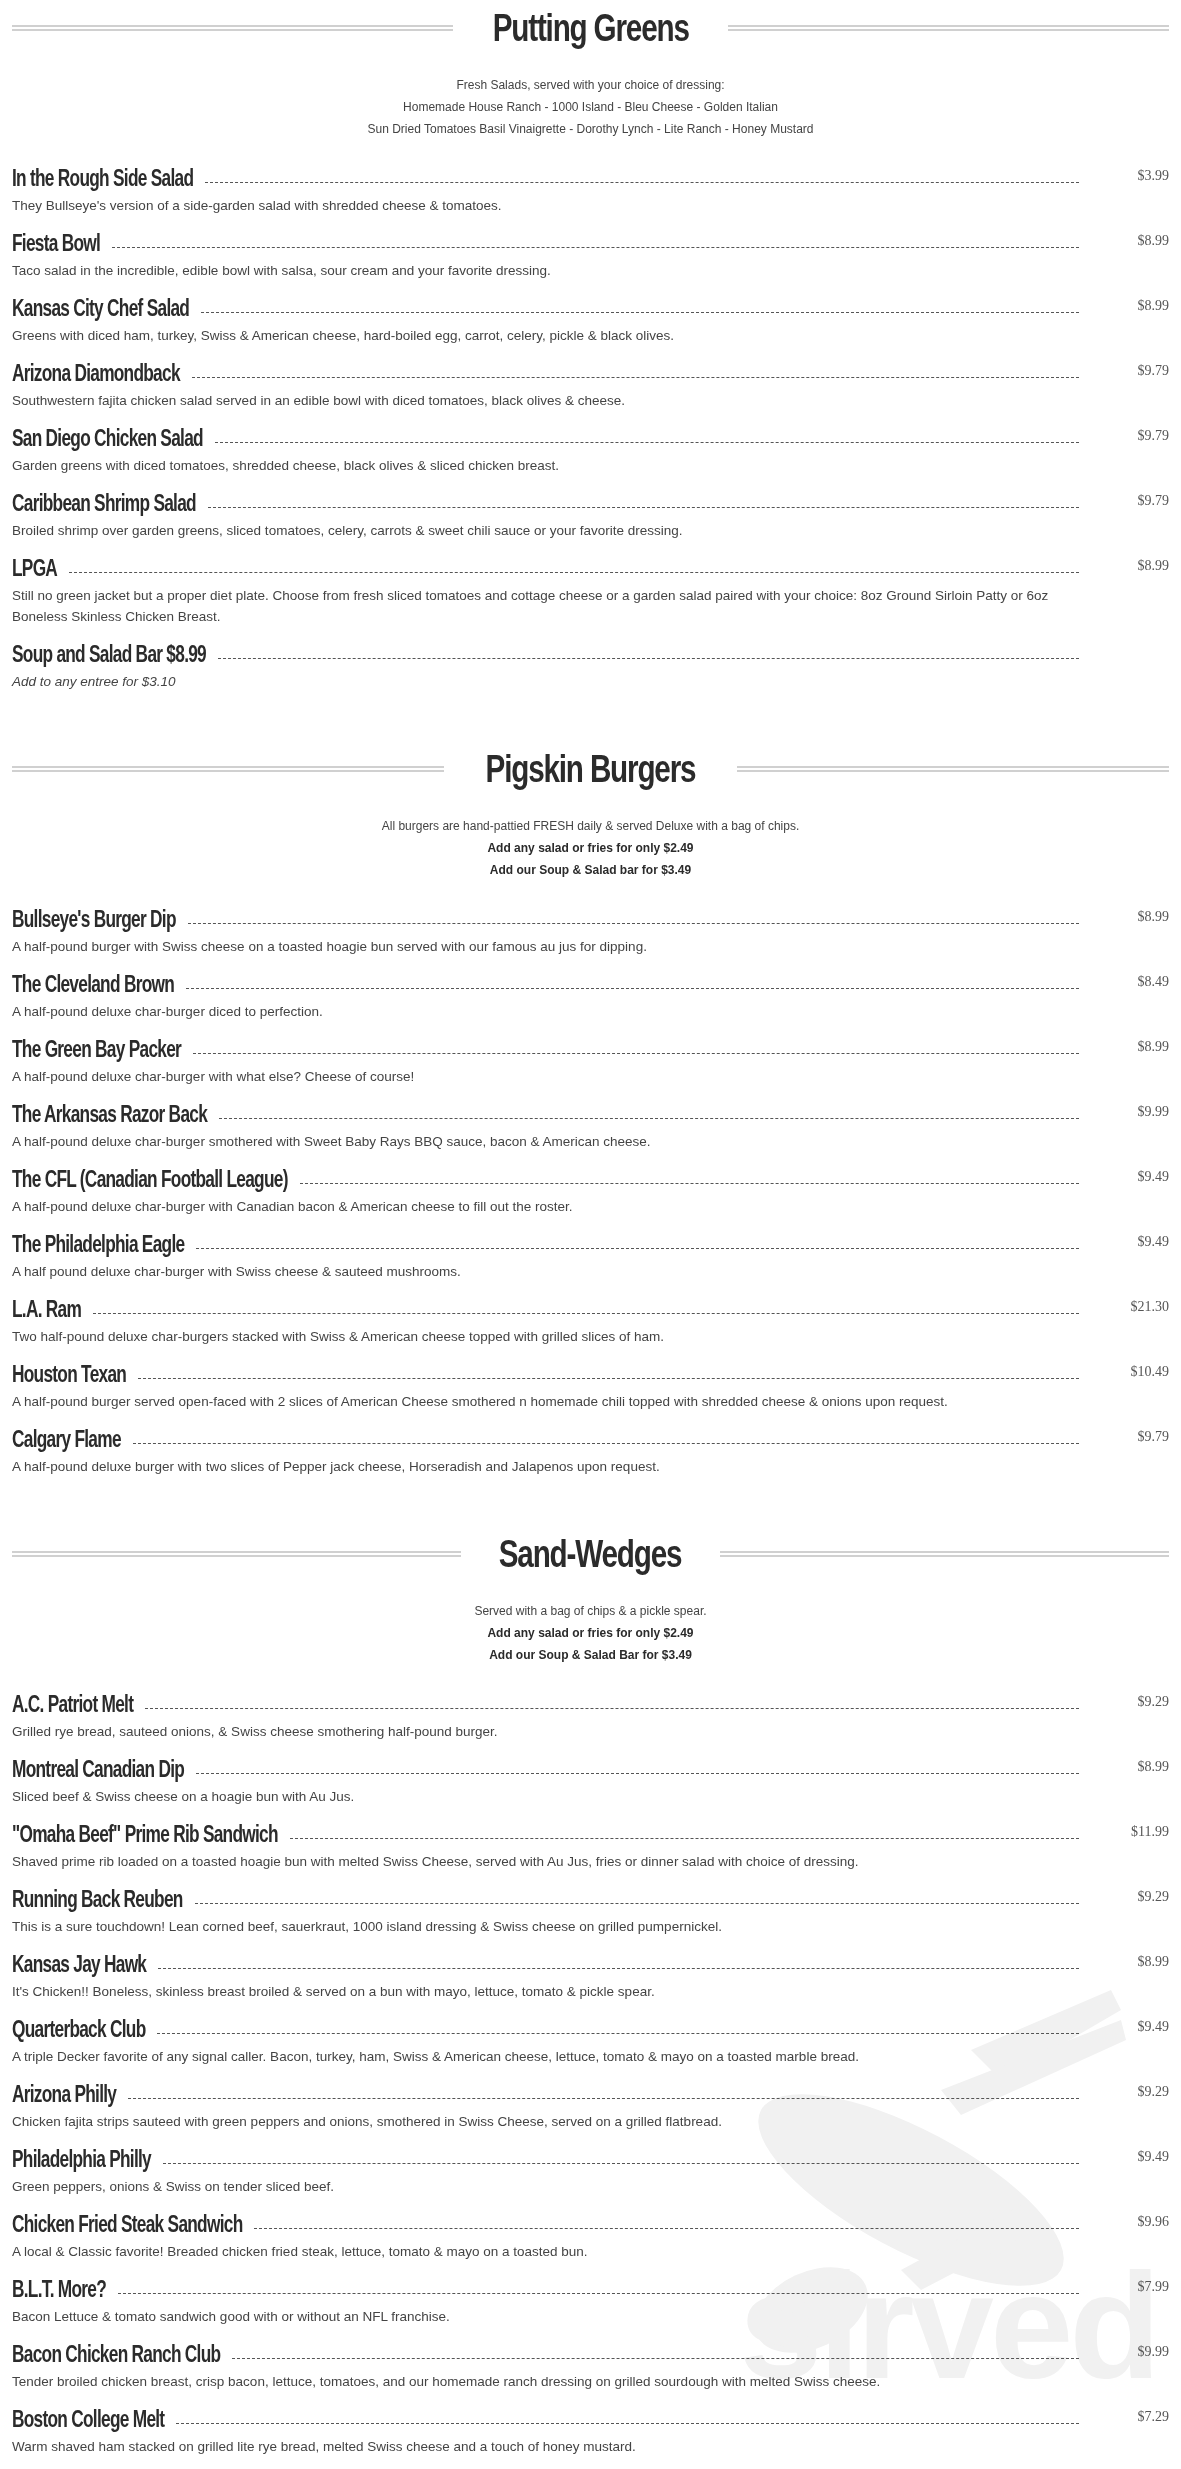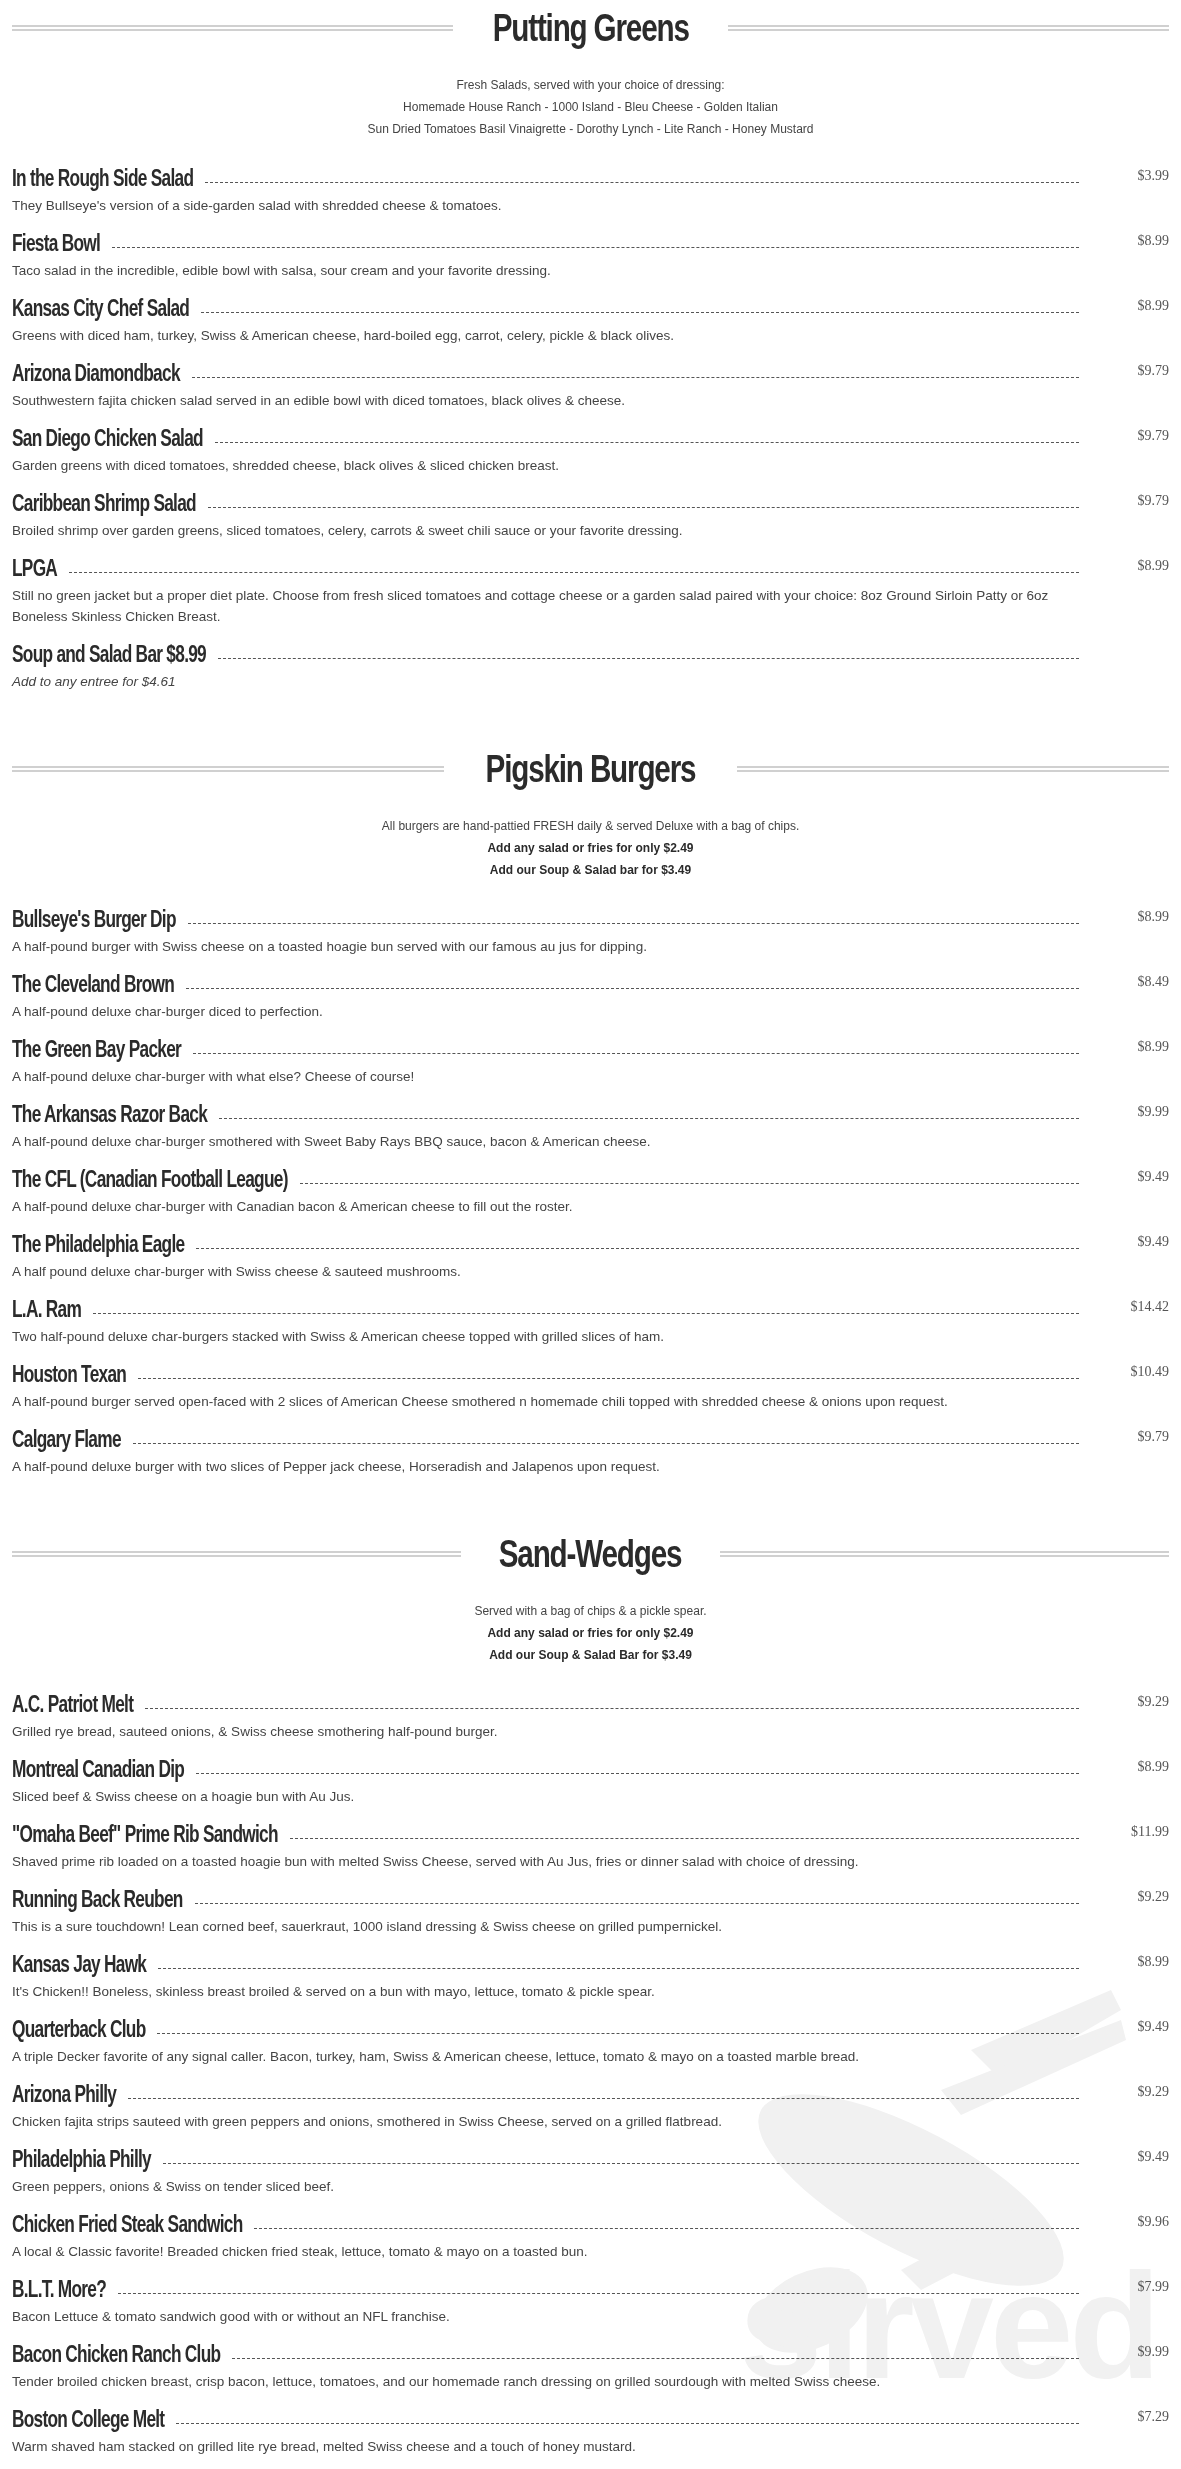--- a/index.html
+++ b/index.html
@@ -221,21 +221,21 @@
        <div class="item-price">$8.99</div>
        <div class="item-desc">Still no green jacket but a proper diet plate. Choose from fresh sliced tomatoes and cottage cheese or a garden salad paired with your choice: 8oz Ground Sirloin Patty or 6oz Boneless Skinless Chicken Breast.</div>
         </div>
         <div class="item">
           <div class="item-head">
          <span class="item-name" style="transform: scaleX(0.72); margin-right: -75.4425px;">Soup and Salad Bar $8.99</span>
          <span class="leader"></span>
          <span class="leader-stop"></span>
        </div>
        <div class="item-price"></div>
-       <div class="item-desc italic">Add to any entree for $4.61</div>
+       <div class="item-desc italic">Add to any entree for $3.10</div>
         </div>
       </div>
   </section>
 
   <div class="spacer-lg"></div>
 
   <section>
     <div class="section-header">
       <div class="rule"></div>
       <div class="title">Pigskin Burgers</div>
@@ -300,21 +300,21 @@
        </div>
        <div class="item-price">$9.49</div>
        <div class="item-desc">A half pound deluxe char-burger with Swiss cheese &amp; sauteed mushrooms.</div>
         </div>
         <div class="item">
           <div class="item-head">
          <span class="item-name" style="transform: scaleX(0.72); margin-right: -26.8844px;">L.A. Ram</span>
          <span class="leader"></span>
          <span class="leader-stop"></span>
        </div>
-       <div class="item-price">$14.42</div>
+       <div class="item-price">$21.30</div>
        <div class="item-desc">Two half-pound deluxe char-burgers stacked with Swiss &amp; American cheese topped with grilled slices of ham.</div>
         </div>
         <div class="item">
           <div class="item-head">
          <span class="item-name" style="transform: scaleX(0.72); margin-right: -44.3975px;">Houston Texan</span>
          <span class="leader"></span>
          <span class="leader-stop"></span>
        </div>
        <div class="item-price">$10.49</div>
        <div class="item-desc">A half-pound burger served open-faced with 2 slices of American Cheese smothered n homemade chili topped with shredded cheese &amp; onions upon request.</div>

